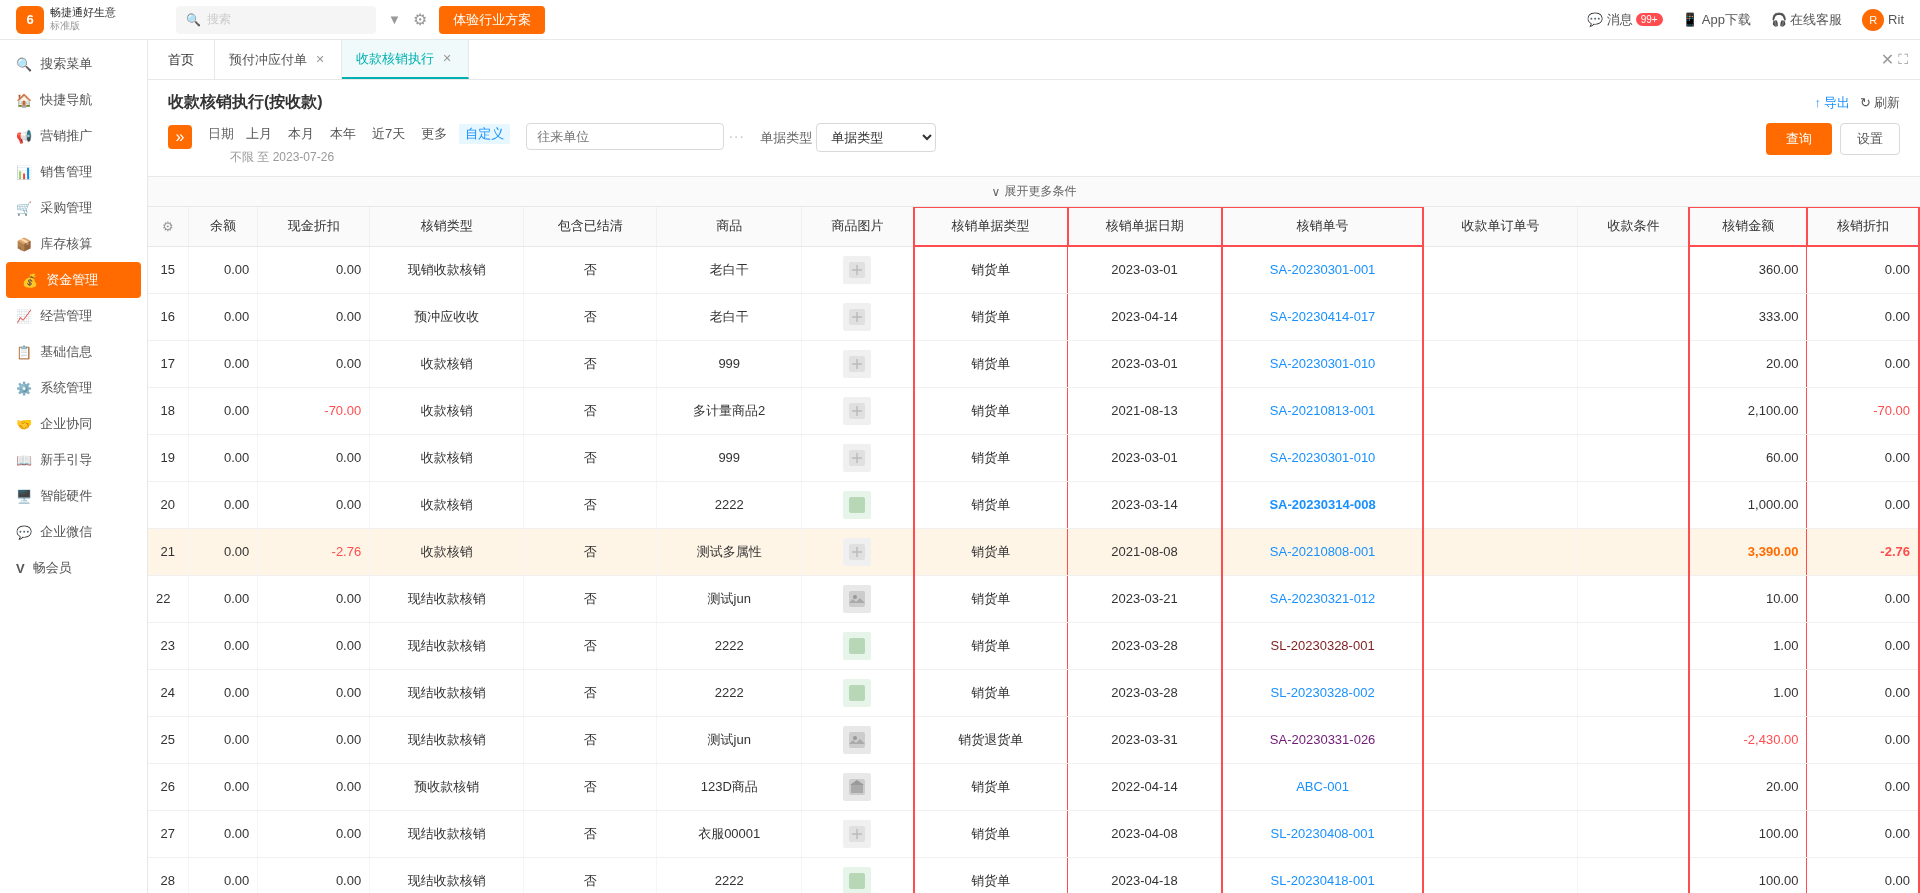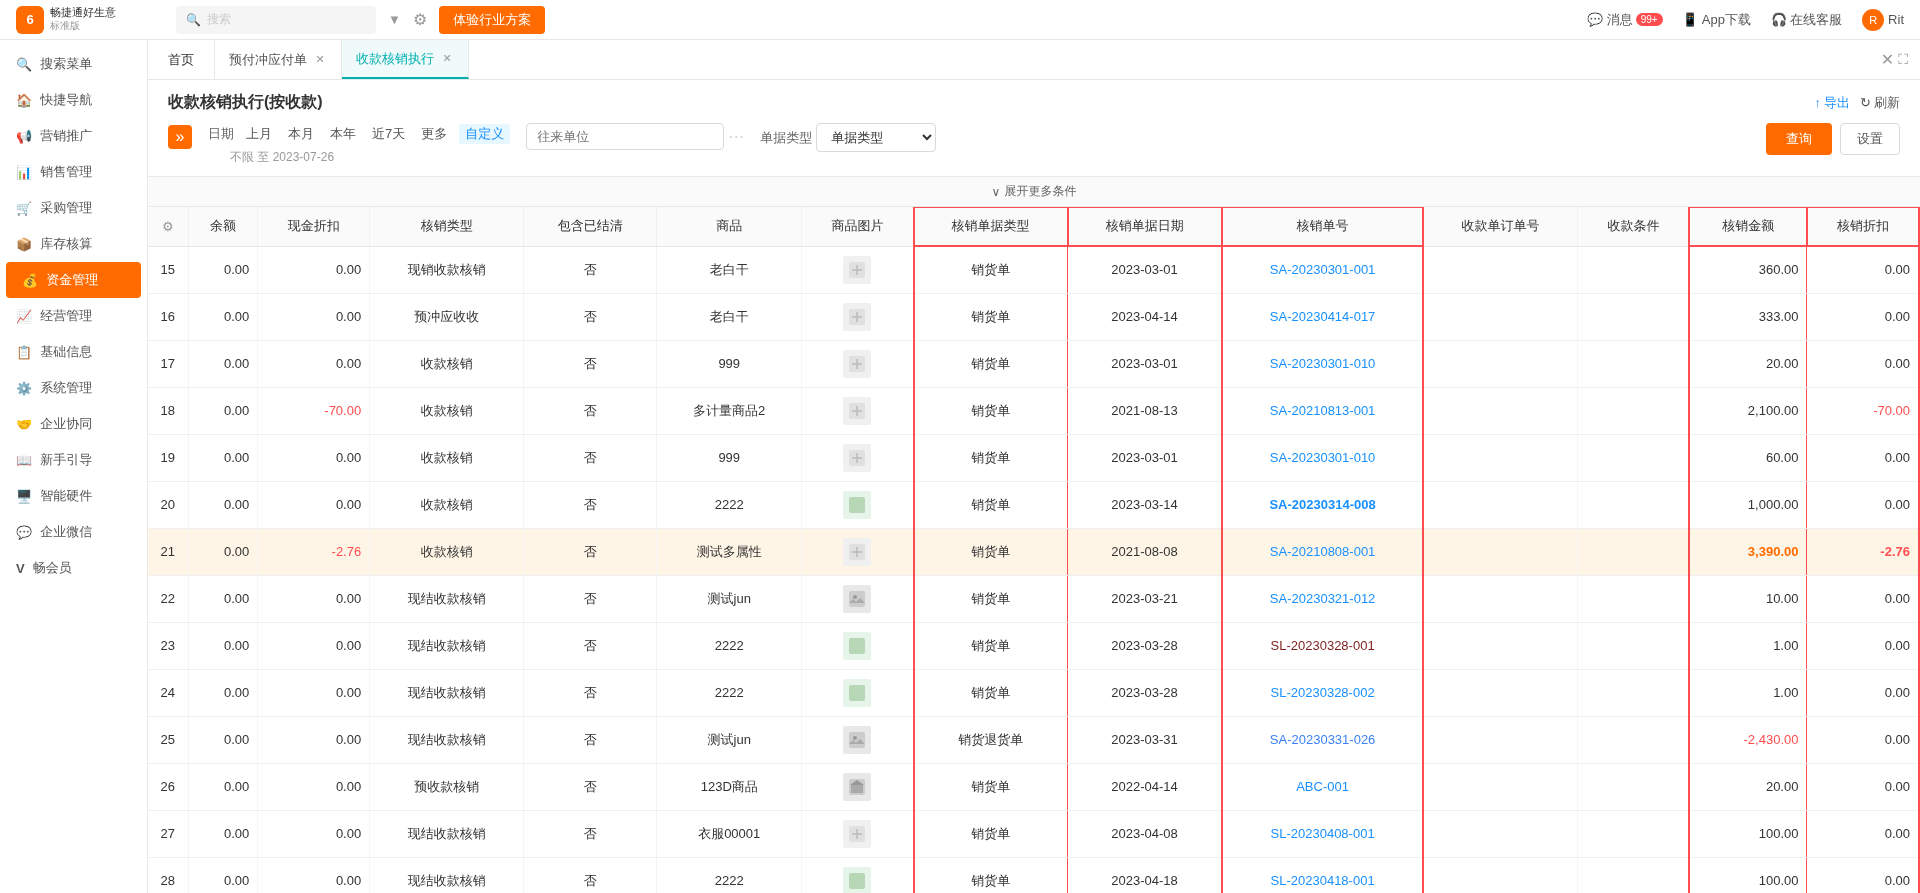--- a/index.html
+++ b/index.html
@@ -391,21 +391,21 @@
                   </div></td>
                 <td style="padding: 9px 8px; text-align: center; border-bottom: 1px solid rgb(240, 240, 240); border-right: 1px solid rgb(255, 77, 79); color: rgb(51, 51, 51); white-space: nowrap; border-left: 2px solid rgb(255, 77, 79);">销货单</td>
                 <td style="padding: 9px 8px; text-align: center; border-bottom: 1px solid rgb(240, 240, 240); border-right: 2px solid rgb(255, 77, 79); color: rgb(51, 51, 51); white-space: nowrap;">2021-08-08</td>
                 <td style="padding: 9px 8px; text-align: center; border-bottom: 1px solid rgb(240, 240, 240); border-right: 2px solid rgb(255, 77, 79); white-space: nowrap;"><a href="#" style="color: rgb(24, 144, 255); cursor: pointer; text-decoration: none;">SA-20210808-001</a></td>
                 <td style="padding: 9px 8px; text-align: center; border-bottom: 1px solid rgb(240, 240, 240); border-right: 1px solid rgb(245, 245, 245); color: rgb(51, 51, 51); white-space: nowrap;"></td>
                 <td style="padding: 9px 8px; text-align: center; border-bottom: 1px solid rgb(240, 240, 240); border-right: 1px solid rgb(245, 245, 245); color: rgb(51, 51, 51); white-space: nowrap;"></td>
                 <td style="padding: 9px 8px; text-align: right; border-bottom: 1px solid rgb(240, 240, 240); border-right: 1px solid rgb(255, 77, 79); white-space: nowrap; border-left: 2px solid rgb(255, 77, 79); color: rgb(255, 107, 0); font-weight: bold;">3,390.00</td>
                 <td style="padding: 9px 8px; text-align: right; border-bottom: 1px solid rgb(240, 240, 240); border-right: 2px solid rgb(255, 77, 79); white-space: nowrap; color: rgb(255, 77, 79); font-weight: bold;">-2.76</td>
               </tr>
               <tr>
-                <td style="padding: 9px 8px; text-align: center; border-bottom: 1px solid rgb(240, 240, 240); border-right: 1px solid rgb(245, 245, 245); color: rgb(51, 51, 51); white-space: nowrap;">22</td>
+                <td style="padding: 9px 8px; text-align: left; border-bottom: 1px solid rgb(240, 240, 240); border-right: 1px solid rgb(245, 245, 245); color: rgb(51, 51, 51); white-space: nowrap;">22</td>
                 <td style="padding: 9px 8px; text-align: right; border-bottom: 1px solid rgb(240, 240, 240); border-right: 1px solid rgb(245, 245, 245); color: rgb(51, 51, 51); white-space: nowrap;">0.00</td>
                 <td style="padding: 9px 8px; text-align: right; border-bottom: 1px solid rgb(240, 240, 240); border-right: 1px solid rgb(245, 245, 245); white-space: nowrap; color: rgb(51, 51, 51);">0.00</td>
                 <td style="padding: 9px 8px; text-align: center; border-bottom: 1px solid rgb(240, 240, 240); border-right: 1px solid rgb(245, 245, 245); color: rgb(51, 51, 51); white-space: nowrap;">现结收款核销</td>
                 <td style="padding: 9px 8px; text-align: center; border-bottom: 1px solid rgb(240, 240, 240); border-right: 1px solid rgb(245, 245, 245); color: rgb(51, 51, 51); white-space: nowrap;">否</td>
                 <td style="padding: 9px 8px; text-align: center; border-bottom: 1px solid rgb(240, 240, 240); border-right: 1px solid rgb(245, 245, 245); color: rgb(51, 51, 51); white-space: nowrap;">测试jun</td>
                 <td style="padding: 9px 8px; text-align: center; border-bottom: 1px solid rgb(240, 240, 240); border-right: 1px solid rgb(245, 245, 245);"><div style="width: 28px; height: 28px; border-radius: 2px; display: inline-flex; align-items: center; justify-content: center; font-size: 10px; margin: auto; background: rgb(232, 232, 232);">
                     <svg width="16" height="16" viewBox="0 0 16 16">
                       <rect width="16" height="16" fill="#ccc" rx="2"></rect>
                       <circle cx="6" cy="6" r="2" fill="#999"></circle>
                       <path d="M0 12 L4 8 L7 11 L11 7 L16 12Z" fill="#aaa"></path>
@@ -468,21 +468,21 @@
                 <td style="padding: 9px 8px; text-align: center; border-bottom: 1px solid rgb(240, 240, 240); border-right: 1px solid rgb(245, 245, 245); color: rgb(51, 51, 51); white-space: nowrap;">测试jun</td>
                 <td style="padding: 9px 8px; text-align: center; border-bottom: 1px solid rgb(240, 240, 240); border-right: 1px solid rgb(245, 245, 245);"><div style="width: 28px; height: 28px; border-radius: 2px; display: inline-flex; align-items: center; justify-content: center; font-size: 10px; margin: auto; background: rgb(232, 232, 232);">
                     <svg width="16" height="16" viewBox="0 0 16 16">
                       <rect width="16" height="16" fill="#ccc" rx="2"></rect>
                       <circle cx="6" cy="6" r="2" fill="#999"></circle>
                       <path d="M0 12 L4 8 L7 11 L11 7 L16 12Z" fill="#aaa"></path>
                     </svg>
                   </div></td>
                 <td style="padding: 9px 8px; text-align: center; border-bottom: 1px solid rgb(240, 240, 240); border-right: 1px solid rgb(255, 77, 79); color: rgb(51, 51, 51); white-space: nowrap; border-left: 2px solid rgb(255, 77, 79);">销货退货单</td>
                 <td style="padding: 9px 8px; text-align: center; border-bottom: 1px solid rgb(240, 240, 240); border-right: 2px solid rgb(255, 77, 79); color: rgb(51, 51, 51); white-space: nowrap;">2023-03-31</td>
-                <td style="padding: 9px 8px; text-align: center; border-bottom: 1px solid rgb(240, 240, 240); border-right: 2px solid rgb(255, 77, 79); white-space: nowrap;"><a href="#" style="color: #3b82f6; cursor: pointer; text-decoration: none;">SA-20230331-026</a></td>
+                <td style="padding: 9px 8px; text-align: center; border-bottom: 1px solid rgb(240, 240, 240); border-right: 2px solid rgb(255, 77, 79); white-space: nowrap;"><a href="#" style="color: #701a75; cursor: pointer; text-decoration: none;">SA-20230331-026</a></td>
                 <td style="padding: 9px 8px; text-align: center; border-bottom: 1px solid rgb(240, 240, 240); border-right: 1px solid rgb(245, 245, 245); color: rgb(51, 51, 51); white-space: nowrap;"></td>
                 <td style="padding: 9px 8px; text-align: center; border-bottom: 1px solid rgb(240, 240, 240); border-right: 1px solid rgb(245, 245, 245); color: rgb(51, 51, 51); white-space: nowrap;"></td>
                 <td style="padding: 9px 8px; text-align: right; border-bottom: 1px solid rgb(240, 240, 240); border-right: 1px solid rgb(255, 77, 79); white-space: nowrap; border-left: 2px solid rgb(255, 77, 79); color: rgb(255, 77, 79);">-2,430.00</td>
                 <td style="padding: 9px 8px; text-align: right; border-bottom: 1px solid rgb(240, 240, 240); border-right: 2px solid rgb(255, 77, 79); white-space: nowrap; color: rgb(51, 51, 51);">0.00</td>
               </tr>
               <tr>
                 <td style="padding: 9px 8px; text-align: center; border-bottom: 1px solid rgb(240, 240, 240); border-right: 1px solid rgb(245, 245, 245); color: rgb(51, 51, 51); white-space: nowrap;">26</td>
                 <td style="padding: 9px 8px; text-align: right; border-bottom: 1px solid rgb(240, 240, 240); border-right: 1px solid rgb(245, 245, 245); color: rgb(51, 51, 51); white-space: nowrap;">0.00</td>
                 <td style="padding: 9px 8px; text-align: right; border-bottom: 1px solid rgb(240, 240, 240); border-right: 1px solid rgb(245, 245, 245); white-space: nowrap; color: rgb(51, 51, 51);">0.00</td>
                 <td style="padding: 9px 8px; text-align: center; border-bottom: 1px solid rgb(240, 240, 240); border-right: 1px solid rgb(245, 245, 245); color: rgb(51, 51, 51); white-space: nowrap;">预收款核销</td>

